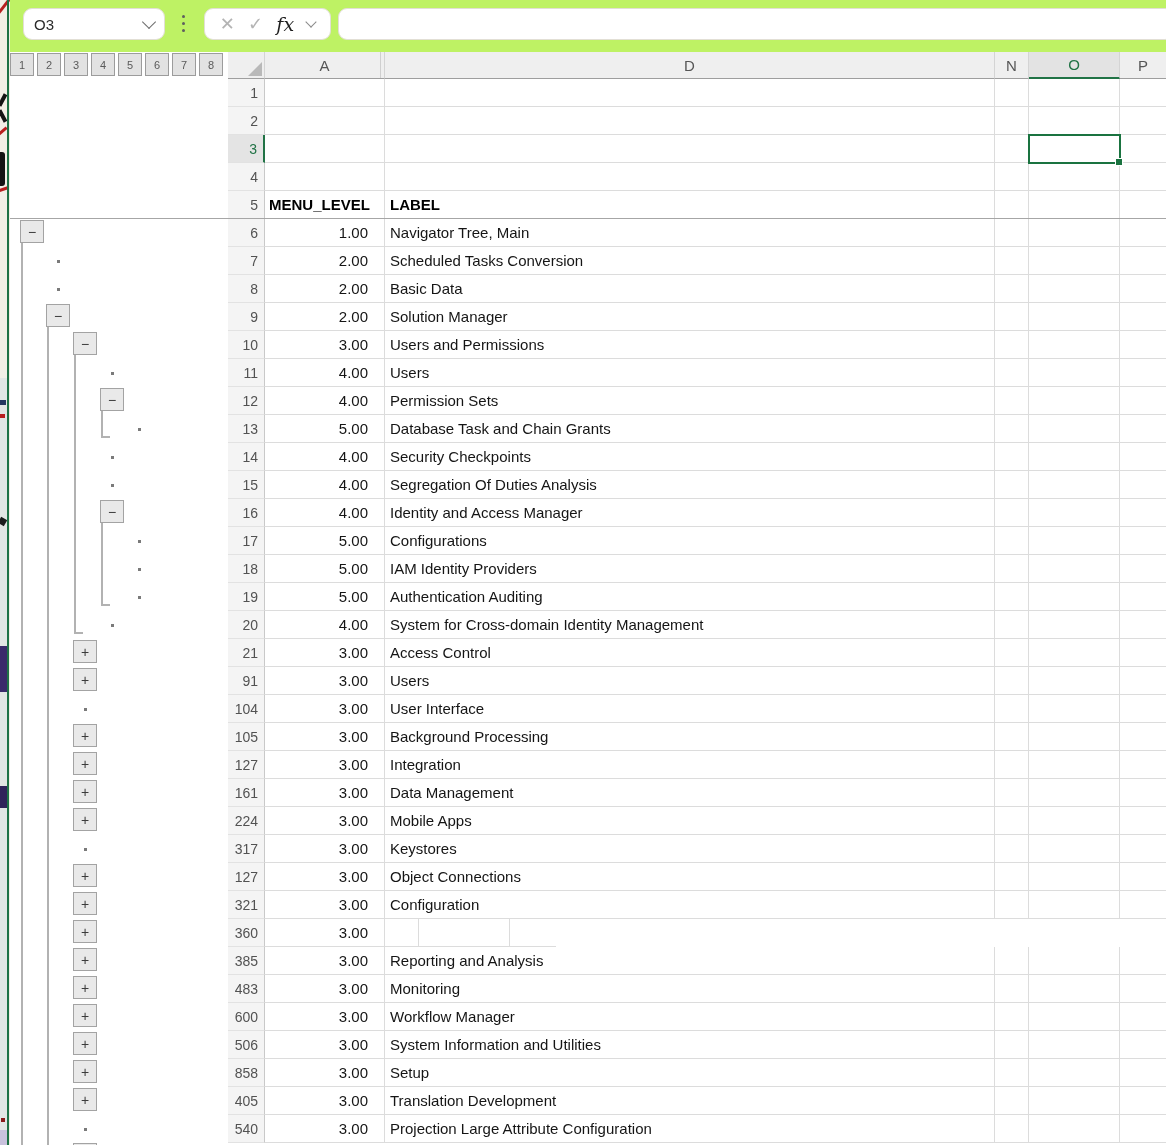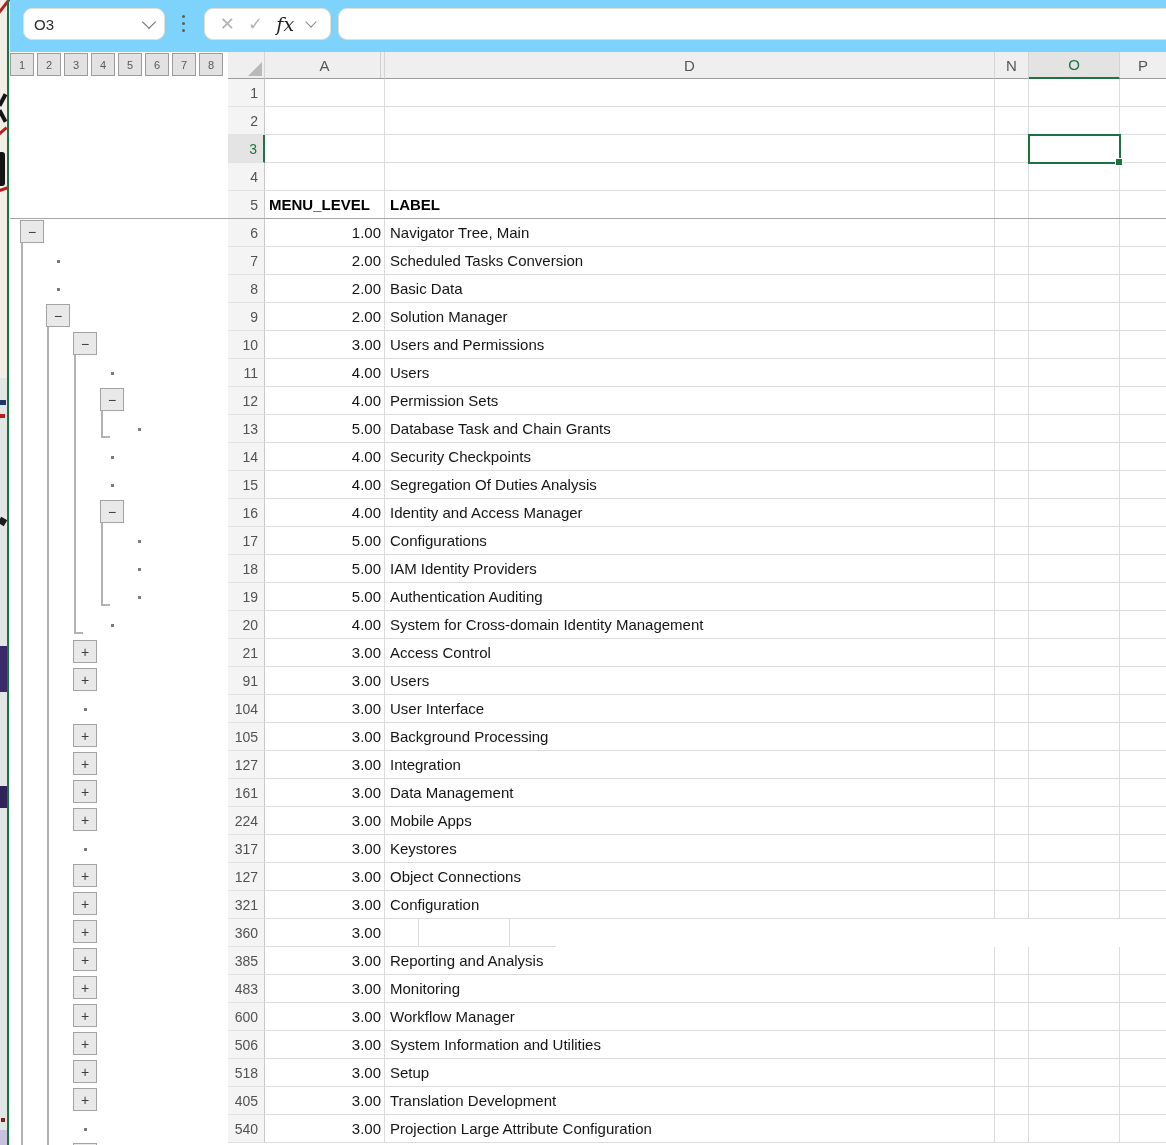--- a/index.html
+++ b/index.html
@@ -1,20 +1,20 @@
 <!DOCTYPE html>
 <html><head>
 <meta charset="utf-8">
 <style>
   html,body{margin:0;padding:0;background:#fff;}
   .app{position:relative;width:1166px;height:1145px;overflow:hidden;background:#fff;
        font-family:"Liberation Sans",sans-serif;-webkit-font-smoothing:antialiased;}
 
   
-  .formula-bar{position:absolute;left:0;top:0;width:100%;height:52px;background:#7dd3fc;border-bottom:7px solid #0f172a;}
+  .formula-bar{position:absolute;left:0;top:0;width:100%;height:52px;background:#bef264;border-bottom:7px solid #0f172a;}
   .name-box{position:absolute;left:23px;top:8px;width:142px;height:32px;background:#fff;border:1px solid #e2dfd5;
             border-radius:9px;box-sizing:border-box;display:flex;align-items:center;padding:0 10px;}
   .name-box .nb-text{font-size:15px;color:#2b2b2b;flex:1;}
   .chev{width:9px;height:9px;border-right:1.6px solid #6d6d6d;border-bottom:1.6px solid #6d6d6d;
         transform:rotate(45deg);margin-top:-4px;display:inline-block;}
   .chev.small{width:7px;height:7px;border-color:#8a8a8a;}
   .dots-handle{position:absolute;left:182px;top:15px;display:flex;flex-direction:column;gap:4px;}
   .dots-handle i{width:3px;height:3px;border-radius:50%;background:#5f5f5f;}
   .fx-group{position:absolute;left:204px;top:8px;width:127px;height:32px;background:#fff;border:1px solid #e2dfd5;
             border-radius:9px;box-sizing:border-box;display:flex;align-items:center;justify-content:space-around;padding:0 8px;}
@@ -56,21 +56,21 @@
   .ch.colP{width:46px;border-right:none;}
 
   
   .grid{position:absolute;left:228px;top:79px;width:938px;z-index:2;}
   .row{display:flex;height:28px;}
   .rh{width:37px;background:#f4f4f4;border-right:1px solid #c9c9c9;border-bottom:1px solid #e2e2e2;box-sizing:border-box;
       color:#525252;font-size:14px;display:flex;align-items:center;justify-content:flex-end;padding-right:6px;}
   .rh.sel{background:#e4e4e4;color:#217346;border-right:2px solid #217346;}
   .c{box-sizing:border-box;border-right:1px solid #dcdcdc;border-bottom:1px solid #dcdcdc;background:#fff;
      font-size:15px;color:#151515;display:flex;align-items:center;overflow:hidden;white-space:nowrap;}
-  .ca{width:120px;justify-content:flex-end;padding-right:3px;}
+  .ca{width:120px;justify-content:flex-end;padding-right:16px;}
   .cd{width:610px;padding-left:5px;}
   .cn{width:34px;}
   .co{width:91px;}
   .cp{width:46px;border-right:none;}
   .row.hdr .c{font-weight:bold;color:#000;}
   .row.hdr .ca{justify-content:flex-start;padding-left:4px;}
 
   .row5-sep{position:absolute;left:0;top:218px;width:1166px;height:1px;background:#a6a6a6;z-index:20;}
 
   
@@ -451,21 +451,21 @@
       </div>
       <div class="row">
         <div class="rh">506</div>
         <div class="c ca">3.00</div>
         <div class="c cd">System Information and Utilities</div>
         <div class="c cn"></div>
         <div class="c co"></div>
         <div class="c cp"></div>
       </div>
       <div class="row">
-        <div class="rh">518</div>
+        <div class="rh">858</div>
         <div class="c ca">3.00</div>
         <div class="c cd">Setup</div>
         <div class="c cn"></div>
         <div class="c co"></div>
         <div class="c cp"></div>
       </div>
       <div class="row">
         <div class="rh">405</div>
         <div class="c ca">3.00</div>
         <div class="c cd">Translation Development</div>

